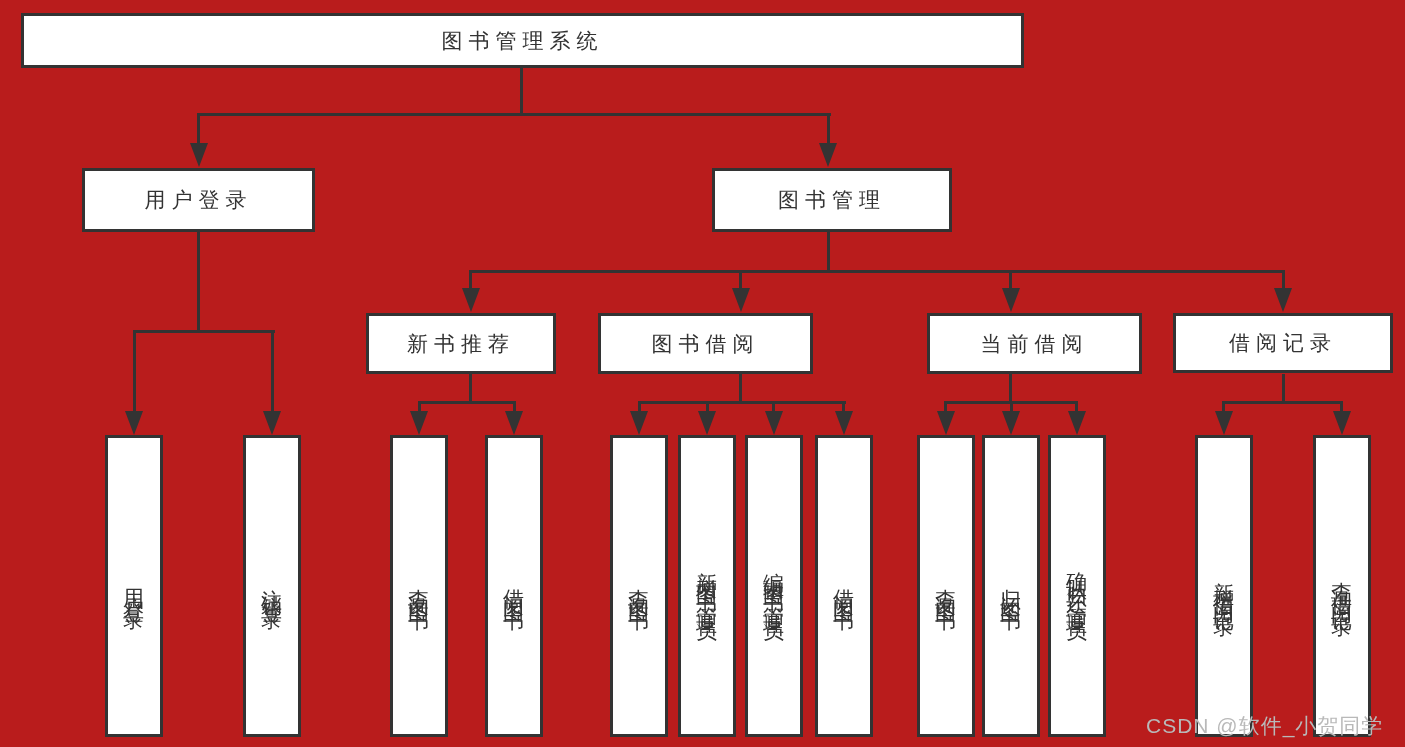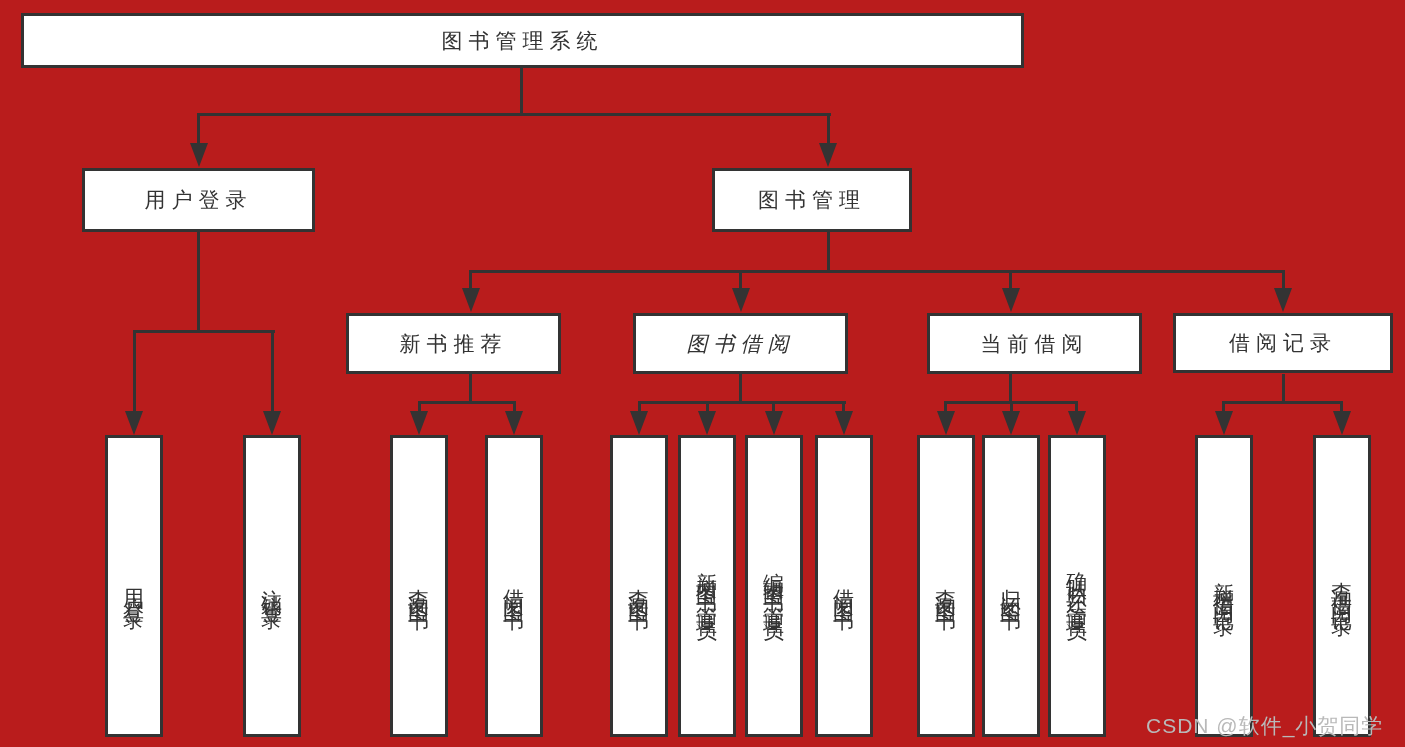--- a/index.html
+++ b/index.html
@@ -32,28 +32,28 @@
 
 <div class="canvas">
 
   <div class="box" style="left:21px;top:13px;width:1003px;height:55px;">
     <span class="lbl">图书管理系统</span>
   </div>
 
   <div class="box" style="left:82px;top:168px;width:233px;height:64px;">
     <span class="lbl">用户登录</span>
   </div>
-  <div class="box" style="left:712px;top:168px;width:200px;height:64px;">
+  <div class="box" style="left:712px;top:168px;width:240px;height:64px;">
     <span class="lbl">图书管理</span>
   </div>
 
-  <div class="box" style="left:346px;top:313px;width:215px;height:61px;">
+  <div class="box" style="left:366px;top:313px;width:190px;height:61px;">
     <span class="lbl">新书推荐</span>
   </div>
-  <div class="box" style="left:633px;top:313px;width:215px;height:61px;font-style:italic;">
+  <div class="box" style="left:598px;top:313px;width:215px;height:61px;">
     <span class="lbl">图书借阅</span>
   </div>
   <div class="box" style="left:927px;top:313px;width:215px;height:61px;">
     <span class="lbl">当前借阅</span>
   </div>
   <div class="box" style="left:1173px;top:313px;width:220px;height:60px;align-items:center;">
     <span class="lbl">借阅记录</span>
   </div>
 
   <div class="box" style="left:105px;top:435px;width:58px;height:302px;">

